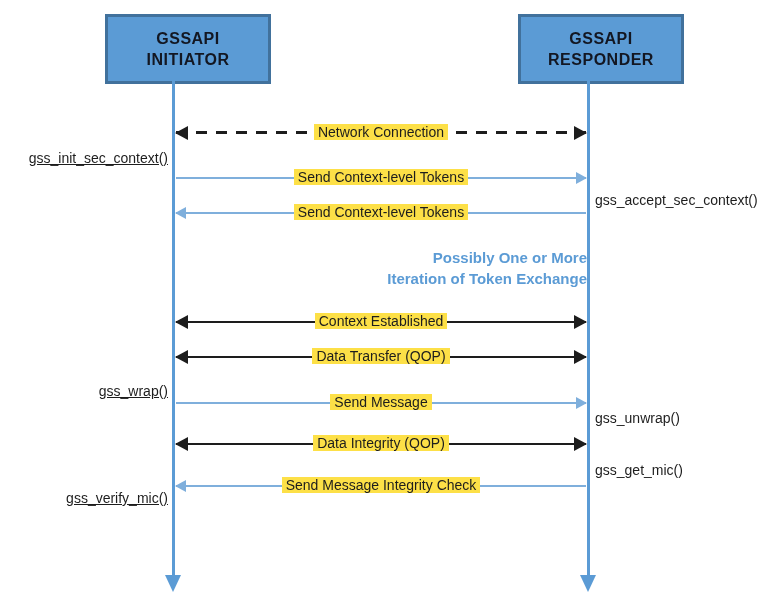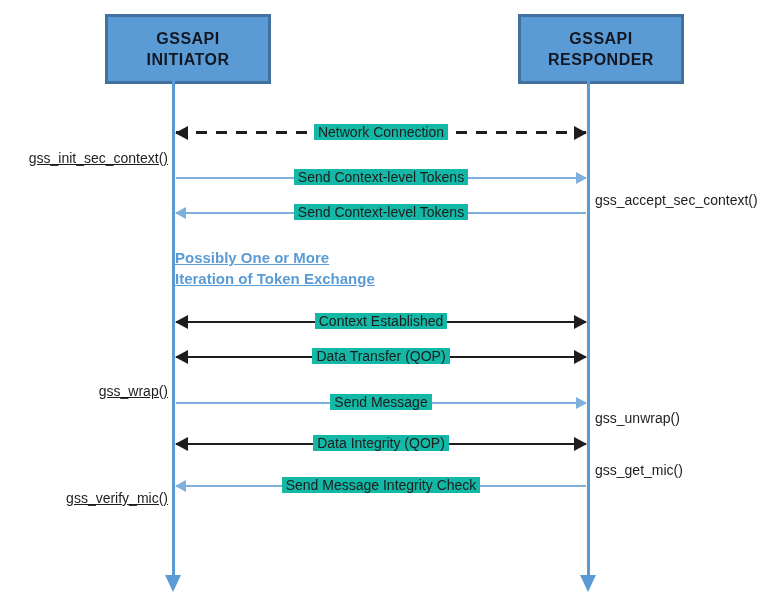--- a/index.html
+++ b/index.html
@@ -49,35 +49,35 @@
     border-left:13px solid #1d1d1d;
   }
   .head-left{
     position:absolute;left:0;top:-7px;width:0;height:0;
     border-top:7px solid transparent;border-bottom:7px solid transparent;
     border-right:13px solid #1d1d1d;
   }
   .msg.blue .head-right{border-left-color:#7FAFDC;border-top-width:6px;border-bottom-width:6px;top:-6px;border-left-width:11px;}
   .msg.blue .head-left{border-right-color:#7FAFDC;border-top-width:6px;border-bottom-width:6px;top:-6px;border-right-width:11px;}
   .msg .lbl{position:absolute;left:0;right:0;top:-9px;text-align:center;font-size:14px;color:#1d1d1d;line-height:17px;}
-  .msg .lbl span{background:#14b8a6;padding:0 4px;}
+  .msg .lbl span{background:#fde047;padding:0 4px;}
   
   .call{position:absolute;font-size:14px;color:#1d1d1d;white-space:nowrap;}
   .call.left{left:0;width:168px;text-align:right;text-decoration:underline;}
   .call.right{left:595px;text-align:left;}
   #call-init{top:150px;}
   #call-accept{top:192px;}
   #call-wrap{top:383px;}
   #call-unwrap{top:410px;}
   #call-getmic{top:462px;}
   #call-verifymic{top:490px;}
   
   #note{
     position:absolute;left:175px;top:247px;width:412px;
-    text-align:left;font-weight:bold;font-size:15px;line-height:21px;color:#5B9BD5;text-decoration:underline;
+    text-align:right;font-weight:bold;font-size:15px;line-height:21px;color:#5B9BD5;
   }
   
   #msg-network{top:133px;}
   #msg-tokens-req{top:178px;}
   #msg-tokens-resp{top:213px;}
   #msg-context{top:322px;}
   #msg-transfer{top:357px;}
   #msg-sendmsg{top:403px;}
   #msg-integrity{top:444px;}
   #msg-mic{top:486px;}

